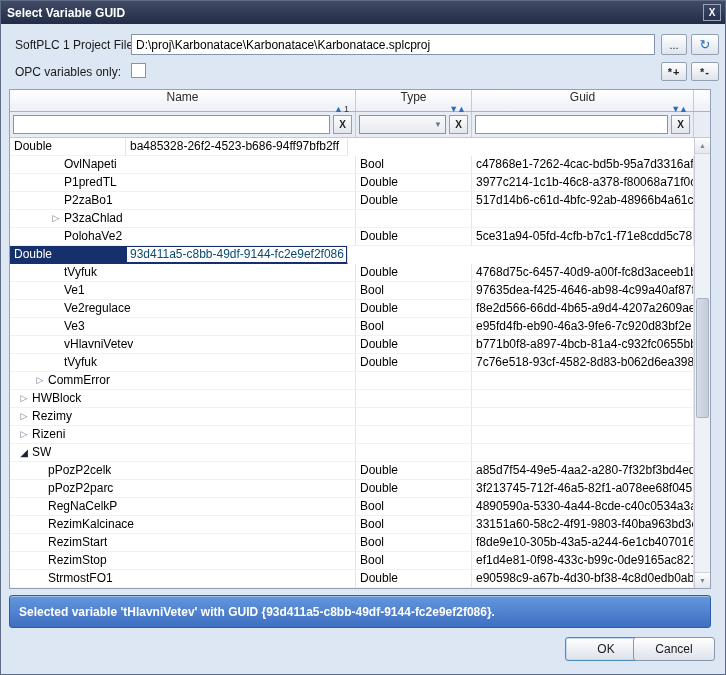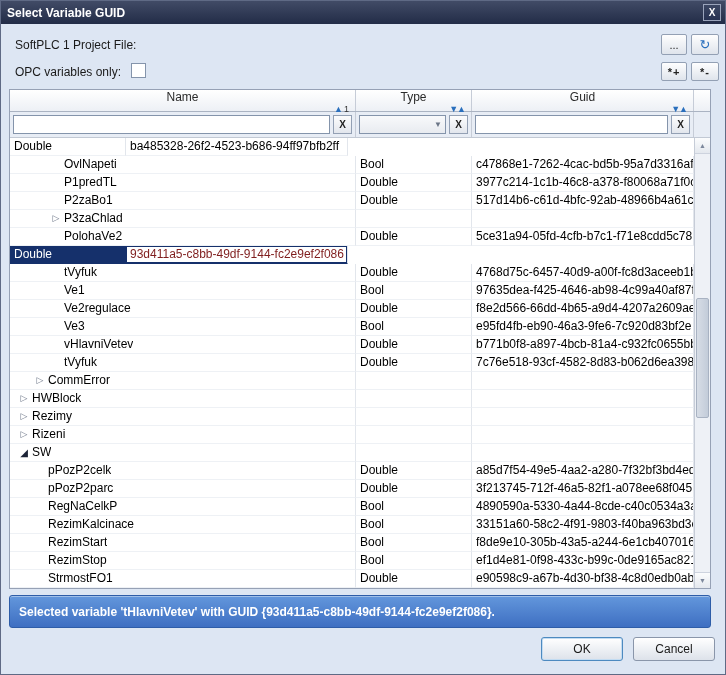--- a/index.html
+++ b/index.html
@@ -90,21 +90,21 @@
   .cell.col-name { display:flex; align-items:center; padding:0; }
   .cell.col-type, .cell.col-guid { padding:0 4px; }
   .tree-arrow { display:inline-block; width:16px; flex:0 0 auto; text-align:center; font-size:9px; color:#70798b; margin-left:6px; }
   .tree-arrow.expanded { color:#1c2437; font-size:10px; }
   .name-text { overflow:hidden; white-space:nowrap; }
 
   .grid-row.selected .cell.col-name,
   .grid-row.selected .cell.col-type { background:#15306b; color:#fff; border-color:#15306b; }
   .grid-row.selected .tree-arrow { color:#fff; }
   .grid-row.selected .focused-cell {
-    background:#fff; color:#7f1d1d; box-shadow:inset 0 0 0 1px #15306b; border-bottom-color:#15306b;
+    background:#fff; color:#0c4a6e; box-shadow:inset 0 0 0 1px #15306b; border-bottom-color:#15306b;
   }
 
   
   .vscroll {
     position:absolute; right:0; top:0; width:16px; height:450px;
     background:#eef1f6; border-left:1px solid #c6ccd7;
   }
   .sb-btn { height:16px; text-align:center; font-size:7px; color:#7d889c; line-height:16px;
     background:linear-gradient(#fbfcfd,#e4e8ee); border-bottom:1px solid #cdd3de; cursor:pointer; }
   .sb-btn.down { position:absolute; bottom:0; left:0; right:0; border-top:1px solid #cdd3de; border-bottom:none; }
@@ -117,37 +117,38 @@
     background:linear-gradient(#6397dc,#3e6fc2); border:1px solid #2e5da8; border-radius:3px;
     box-shadow:inset 0 1px 0 rgba(255,255,255,.4);
     display:flex; align-items:center; padding:0 9px;
     color:#fff; font-weight:bold;
   }
   .btn {
     position:absolute; top:636px; width:82px; height:24px;
     background:linear-gradient(#ffffff,#dde2ea); border:1px solid #8a96aa; border-radius:3px;
     font:12px "Liberation Sans",sans-serif; color:#1a1a1a; text-align:center; cursor:pointer;
   }
-  .btn.ok { left:540px; border-color:#4d8ac0; box-shadow:0 0 0 1px #c3dcf2 inset; }
+  .btn.ok { left:564px; border-color:#4d8ac0; box-shadow:0 0 0 1px #c3dcf2 inset; }
   .btn.cancel { left:632px; }
 </style>
 </head>
 <body>
 
 <div class="window">
 
   <div class="titlebar">
     <span class="title">Select Variable GUID</span>
     <button class="close-btn">
       <span>X</span>
     </button>
   </div>
 
   <div class="form-row row1">
     <span class="form-label">SoftPLC 1 Project File:</span>
+    <input class="project-input" value="D:\proj\Karbonatace\Karbonatace\Karbonatace.splcproj" style="">
     <button class="small-btn browse">...</button>
     <button class="small-btn refresh">
       <span>↻</span>
     </button>
   </div>
 
   <div class="form-row row2">
     <span class="form-label">OPC variables only:</span>
     <span class="checkbox"></span>
     <button class="small-btn browse">*+</button>

